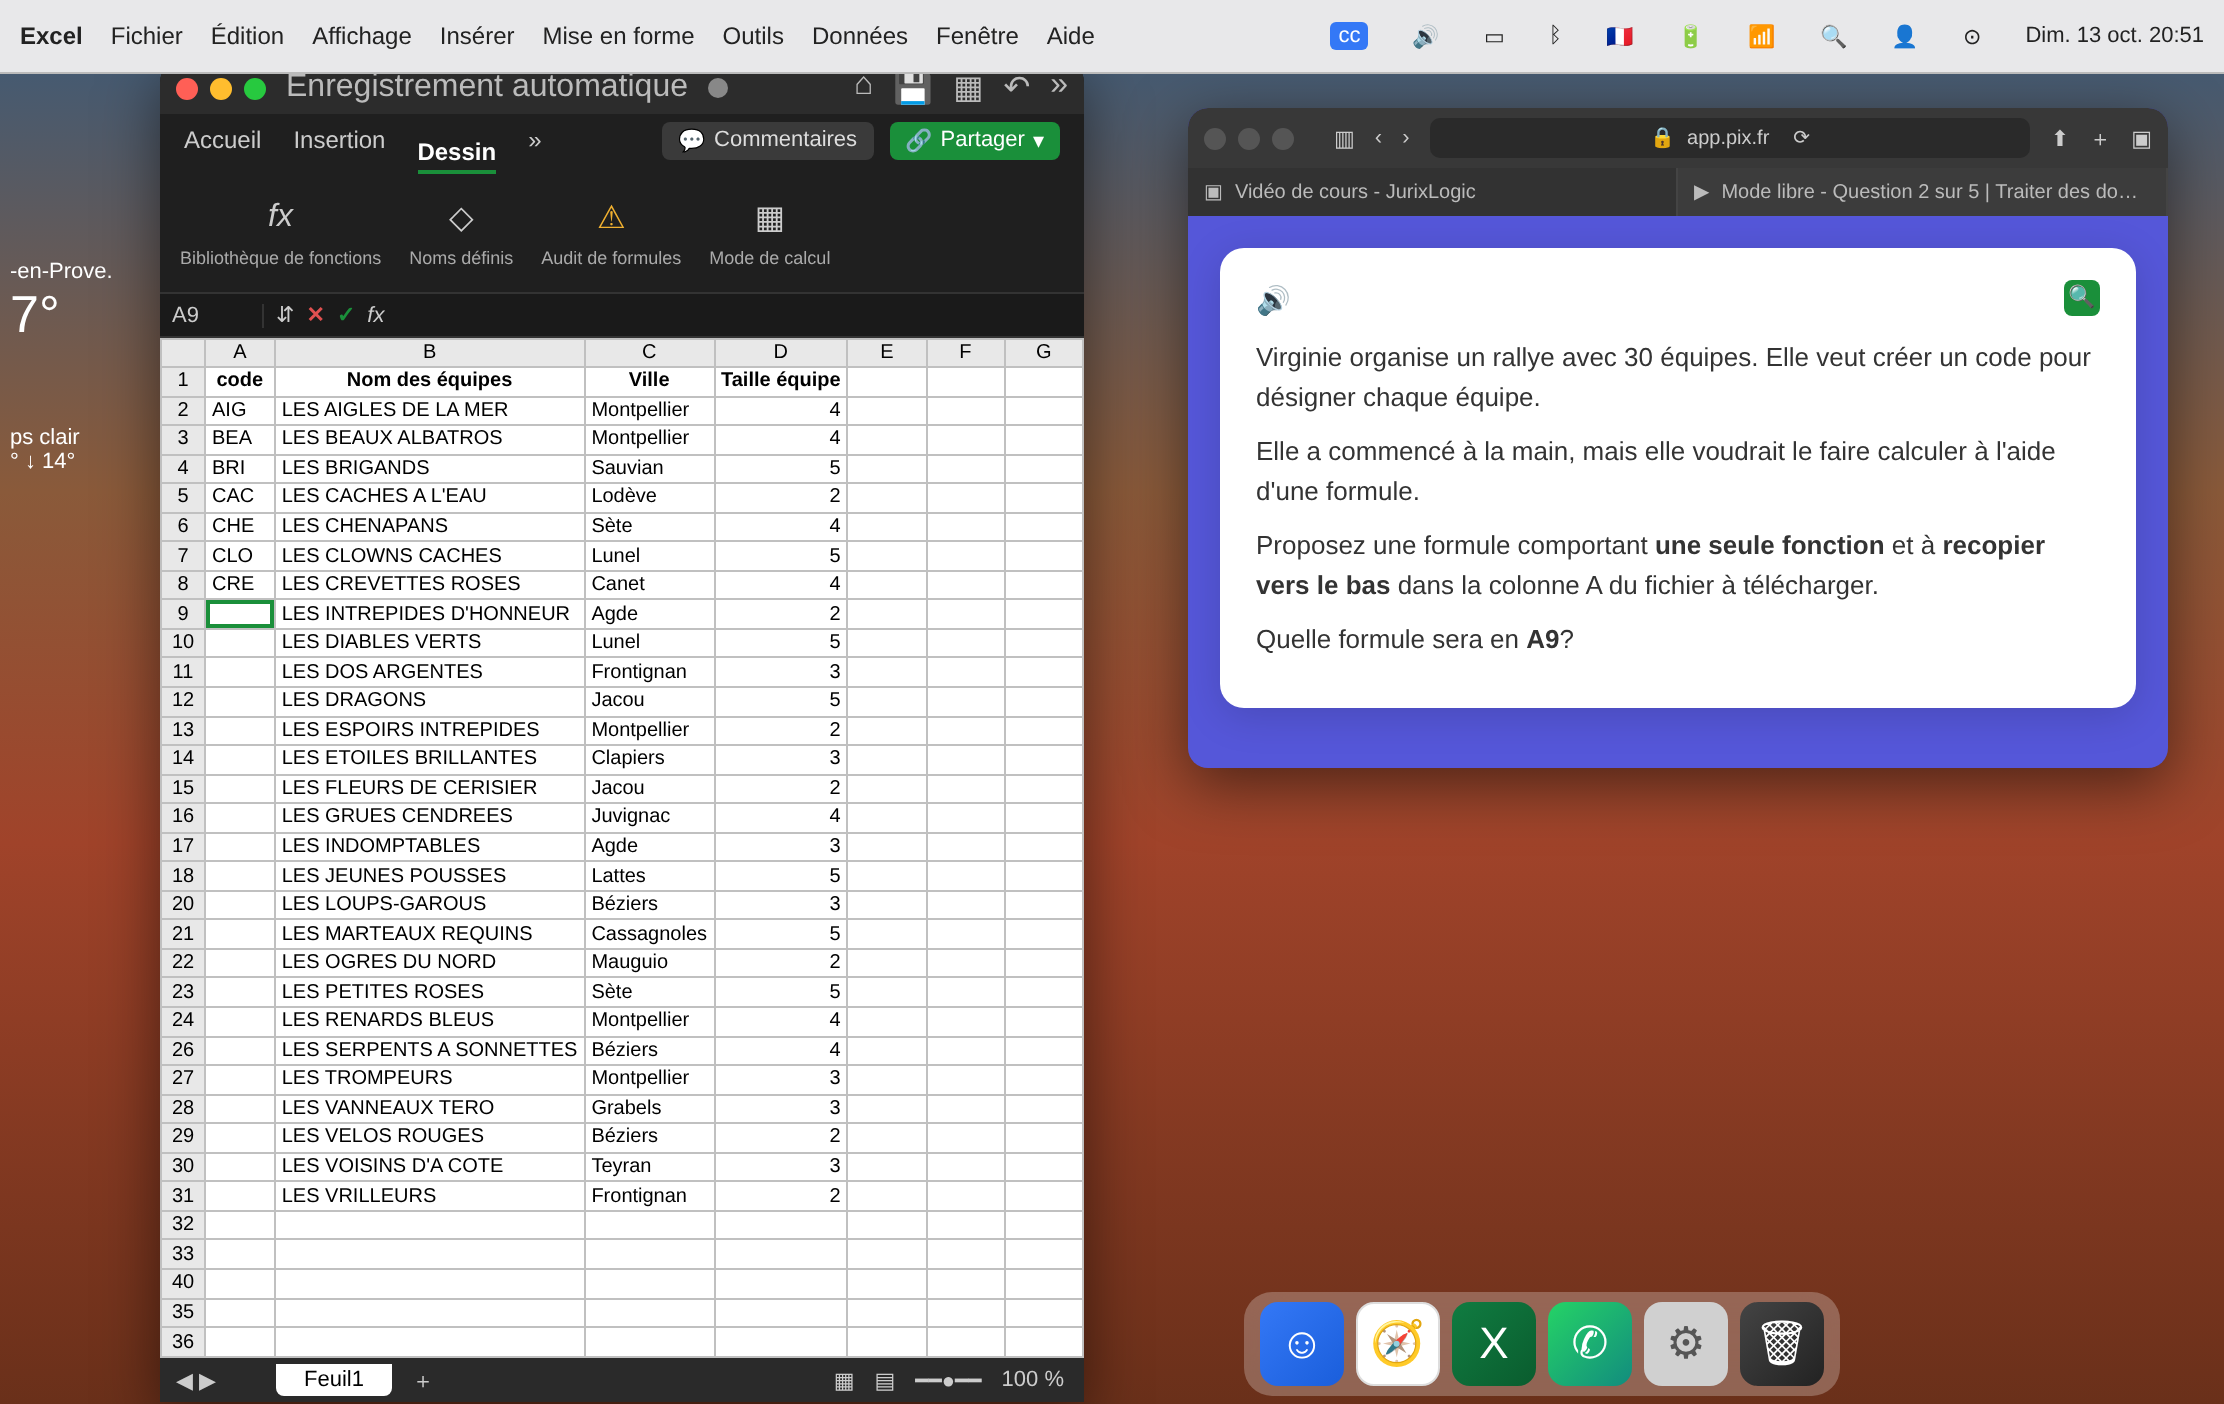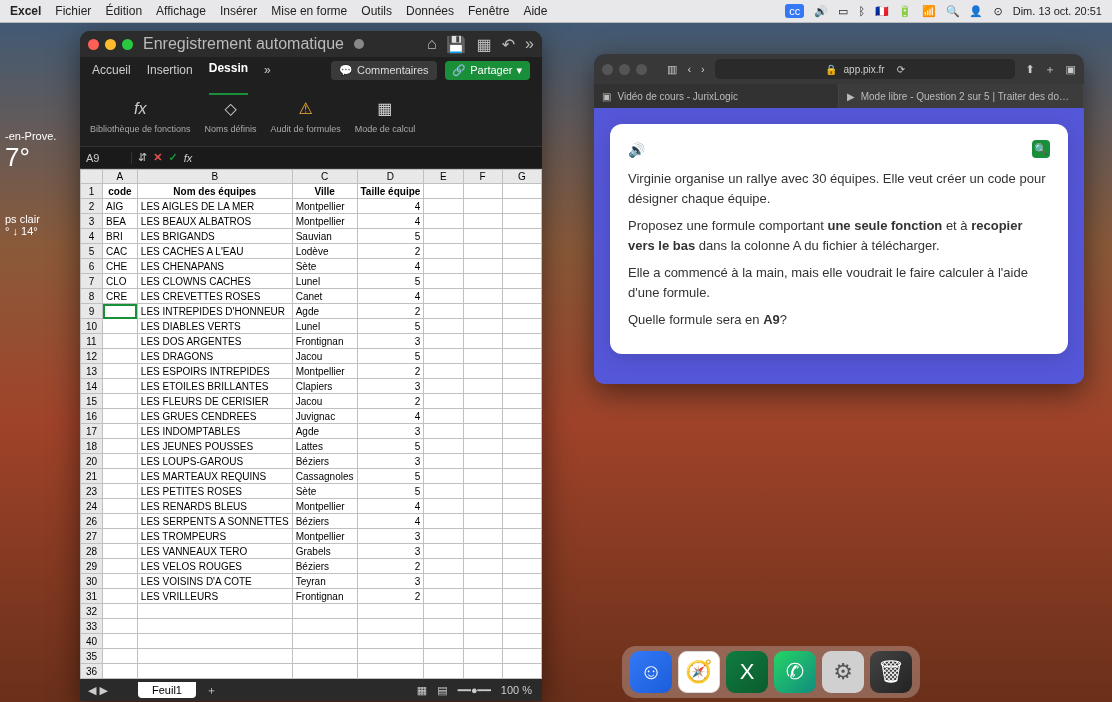--- a/index.html
+++ b/index.html
@@ -1,37 +1,37 @@
 <!DOCTYPE html>
 <html><head>
 <meta charset="utf-8">
 <style>
   *{margin:0;padding:0;box-sizing:border-box;font-family:-apple-system,BlinkMacSystemFont,"Segoe UI",Helvetica,Arial,sans-serif;}
   body{width:1112px;height:702px;background:linear-gradient(180deg,#3a5a7a 0%,#8a5a3a 35%,#a0432a 60%,#6a301a 100%);overflow:hidden;position:relative;}
-  .menubar{height:23px;background:#e8e8ea;display:flex;align-items:center;padding:0 10px;font-size:12px;color:#222;gap:14px;border-bottom:1px solid #bbb;position:relative;z-index:5;}
+  .menubar{height:37px;background:#e8e8ea;display:flex;align-items:center;padding:0 10px;font-size:12px;color:#222;gap:14px;border-bottom:1px solid #bbb;position:relative;z-index:5;}
   .menubar .app{font-weight:700;}
-  .menubar-right{margin-left:auto;display:flex;gap:10px;align-items:center;font-size:11px;color:#222;}
+  .menubar-right{margin-left:auto;display:flex;gap:22px;align-items:center;font-size:11px;color:#222;}
   .menubar-right span{display:inline-flex;align-items:center;}
 
   
   .weather{position:absolute;left:0;top:130px;width:65px;color:#fff;font-size:11px;z-index:1;text-align:left;padding-left:5px;}
   .weather .city{font-size:11px;white-space:nowrap;}
   .weather .temp{font-size:26px;font-weight:300;}
   .weather .cond{margin-top:40px;}
 
   
   .excel{position:absolute;left:80px;top:31px;width:462px;height:670px;background:#1f1f1f;border-radius:10px 10px 0 0;overflow:hidden;color:#ddd;z-index:3;box-shadow:0 8px 30px rgba(0,0,0,.5);}
   .titlebar{height:26px;background:#2c2c2c;display:flex;align-items:center;padding:0 8px;font-size:16px;color:#bbb;}
   .traffic{display:flex;gap:6px;margin-right:10px;}
   .dot{width:11px;height:11px;border-radius:50%;}
   .dot.r{background:#ff5f56;}.dot.y{background:#ffbd2e;}.dot.g{background:#27c93f;}
   .titlebar .tbicons{margin-left:auto;display:flex;gap:10px;color:#bbb;}
   .titlebar .tbicons span{cursor:pointer;}
   .ribbon-tabs{height:26px;background:#1f1f1f;display:flex;align-items:center;gap:16px;padding:0 12px;font-size:12px;color:#ccc;}
-  .ribbon-tabs .active{color:#fff;font-weight:600;border-bottom:2px solid #1a8f3a;padding-bottom:18px;margin-top:16px;}
+  .ribbon-tabs .active{color:#fff;font-weight:600;border-bottom:2px solid #1a8f3a;padding-bottom:2px;margin-top:16px;}
   .ribbon-right{margin-left:auto;display:flex;gap:8px;}
   .btn-comment{background:#3a3a3a;color:#ddd;font-size:11px;padding:3px 8px;border-radius:4px;display:flex;align-items:center;gap:4px;}
   .btn-share{background:#1a8f3a;color:#fff;font-size:11px;padding:3px 8px;border-radius:4px;display:flex;align-items:center;gap:4px;}
   .ribbon-body{height:64px;background:#1f1f1f;display:flex;align-items:center;gap:14px;padding:4px 10px;border-bottom:1px solid #333;}
   .rgroup{display:flex;flex-direction:column;align-items:center;font-size:9px;color:#aaa;gap:2px;min-width:50px;}
   .rgroup .ricon{width:26px;height:26px;display:flex;align-items:center;justify-content:center;color:#ccc;font-size:16px;}
   .formula-bar{height:22px;background:#1a1a1a;display:flex;align-items:center;font-size:11px;color:#ccc;border-bottom:1px solid #333;}
   .namebox{width:52px;padding:0 6px;border-right:1px solid #333;}
   .fb-icons{display:flex;gap:6px;padding:0 6px;align-items:center;}
   .fb-x{color:#e05050;font-weight:bold;}
@@ -380,20 +380,30 @@
             <th class="rowhead">21</th>
             <td class="colA"></td>
             <td class="colB">LES MARTEAUX REQUINS</td>
             <td class="colC">Cassagnoles</td>
             <td class="colD numcell">5</td>
             <td></td>
             <td></td>
             <td></td>
           </tr>
           <tr>
+            <th class="rowhead">22</th>
+            <td class="colA"></td>
+            <td class="colB">LES OGRES DU NORD</td>
+            <td class="colC">Mauguio</td>
+            <td class="colD numcell">2</td>
+            <td></td>
+            <td></td>
+            <td></td>
+          </tr>
+          <tr>
             <th class="rowhead">23</th>
             <td class="colA"></td>
             <td class="colB">LES PETITES ROSES</td>
             <td class="colC">Sète</td>
             <td class="colD numcell">5</td>
             <td></td>
             <td></td>
             <td></td>
           </tr>
           <tr>
@@ -560,22 +570,22 @@
         <span>▶</span>
         <span>Mode libre - Question 2 sur 5 | Traiter des do…</span>
       </div>
   </div>
   <div class="card">
     <div class="toprow">
       <span class="speaker">🔊</span>
       <span class="mag">🔍</span>
     </div>
     <p>Virginie organise un rallye avec 30 équipes. Elle veut créer un code pour désigner chaque équipe.</p>
+    <p>Elle a commencé à la main, mais elle voudrait le faire calculer à l'aide d'une formule.</p>
     <p><span>Proposez une formule comportant </span><b>une seule fonction</b><span> et à </span><b>recopier vers le bas</b><span> dans la colonne A du fichier à télécharger.</span></p>
-    <p>Elle a commencé à la main, mais elle voudrait le faire calculer à l'aide d'une formule.</p>
     <p><span>Quelle formule sera en </span><b>A9</b><span>?</span></p>
   </div>
 </div>
 
 <div class="dock">
   <div class="dockicon d1">☺</div>
   <div class="dockicon d2">🧭</div>
   <div class="dockicon d3">X</div>
   <div class="dockicon d4">✆</div>
   <div class="dockicon d5">⚙</div>

